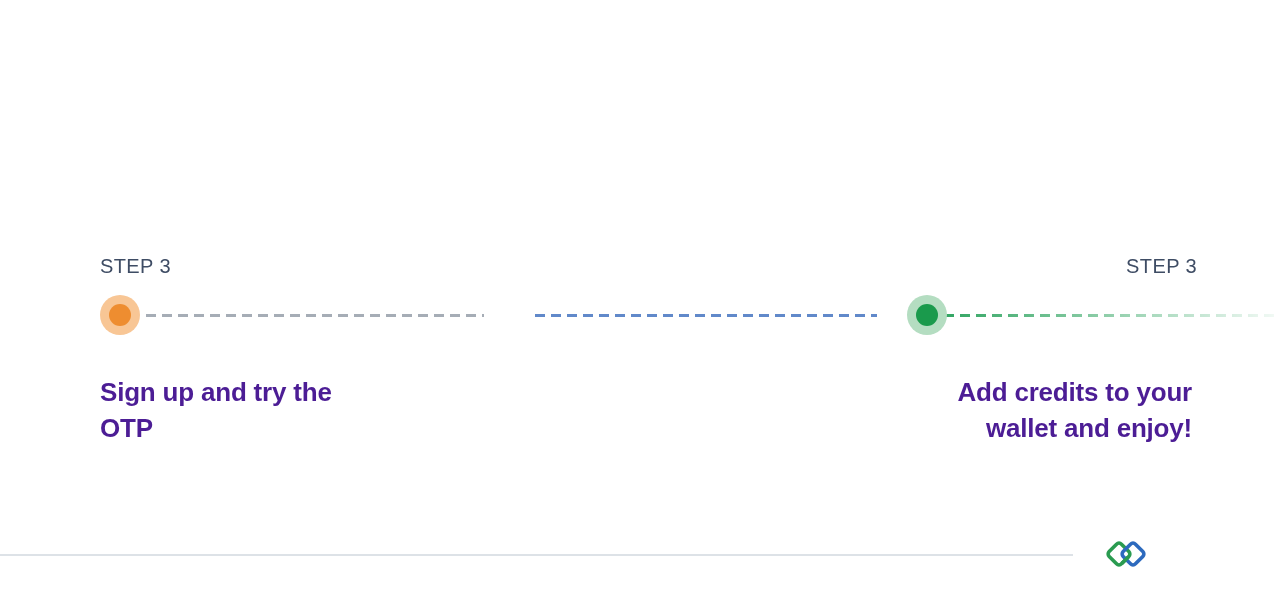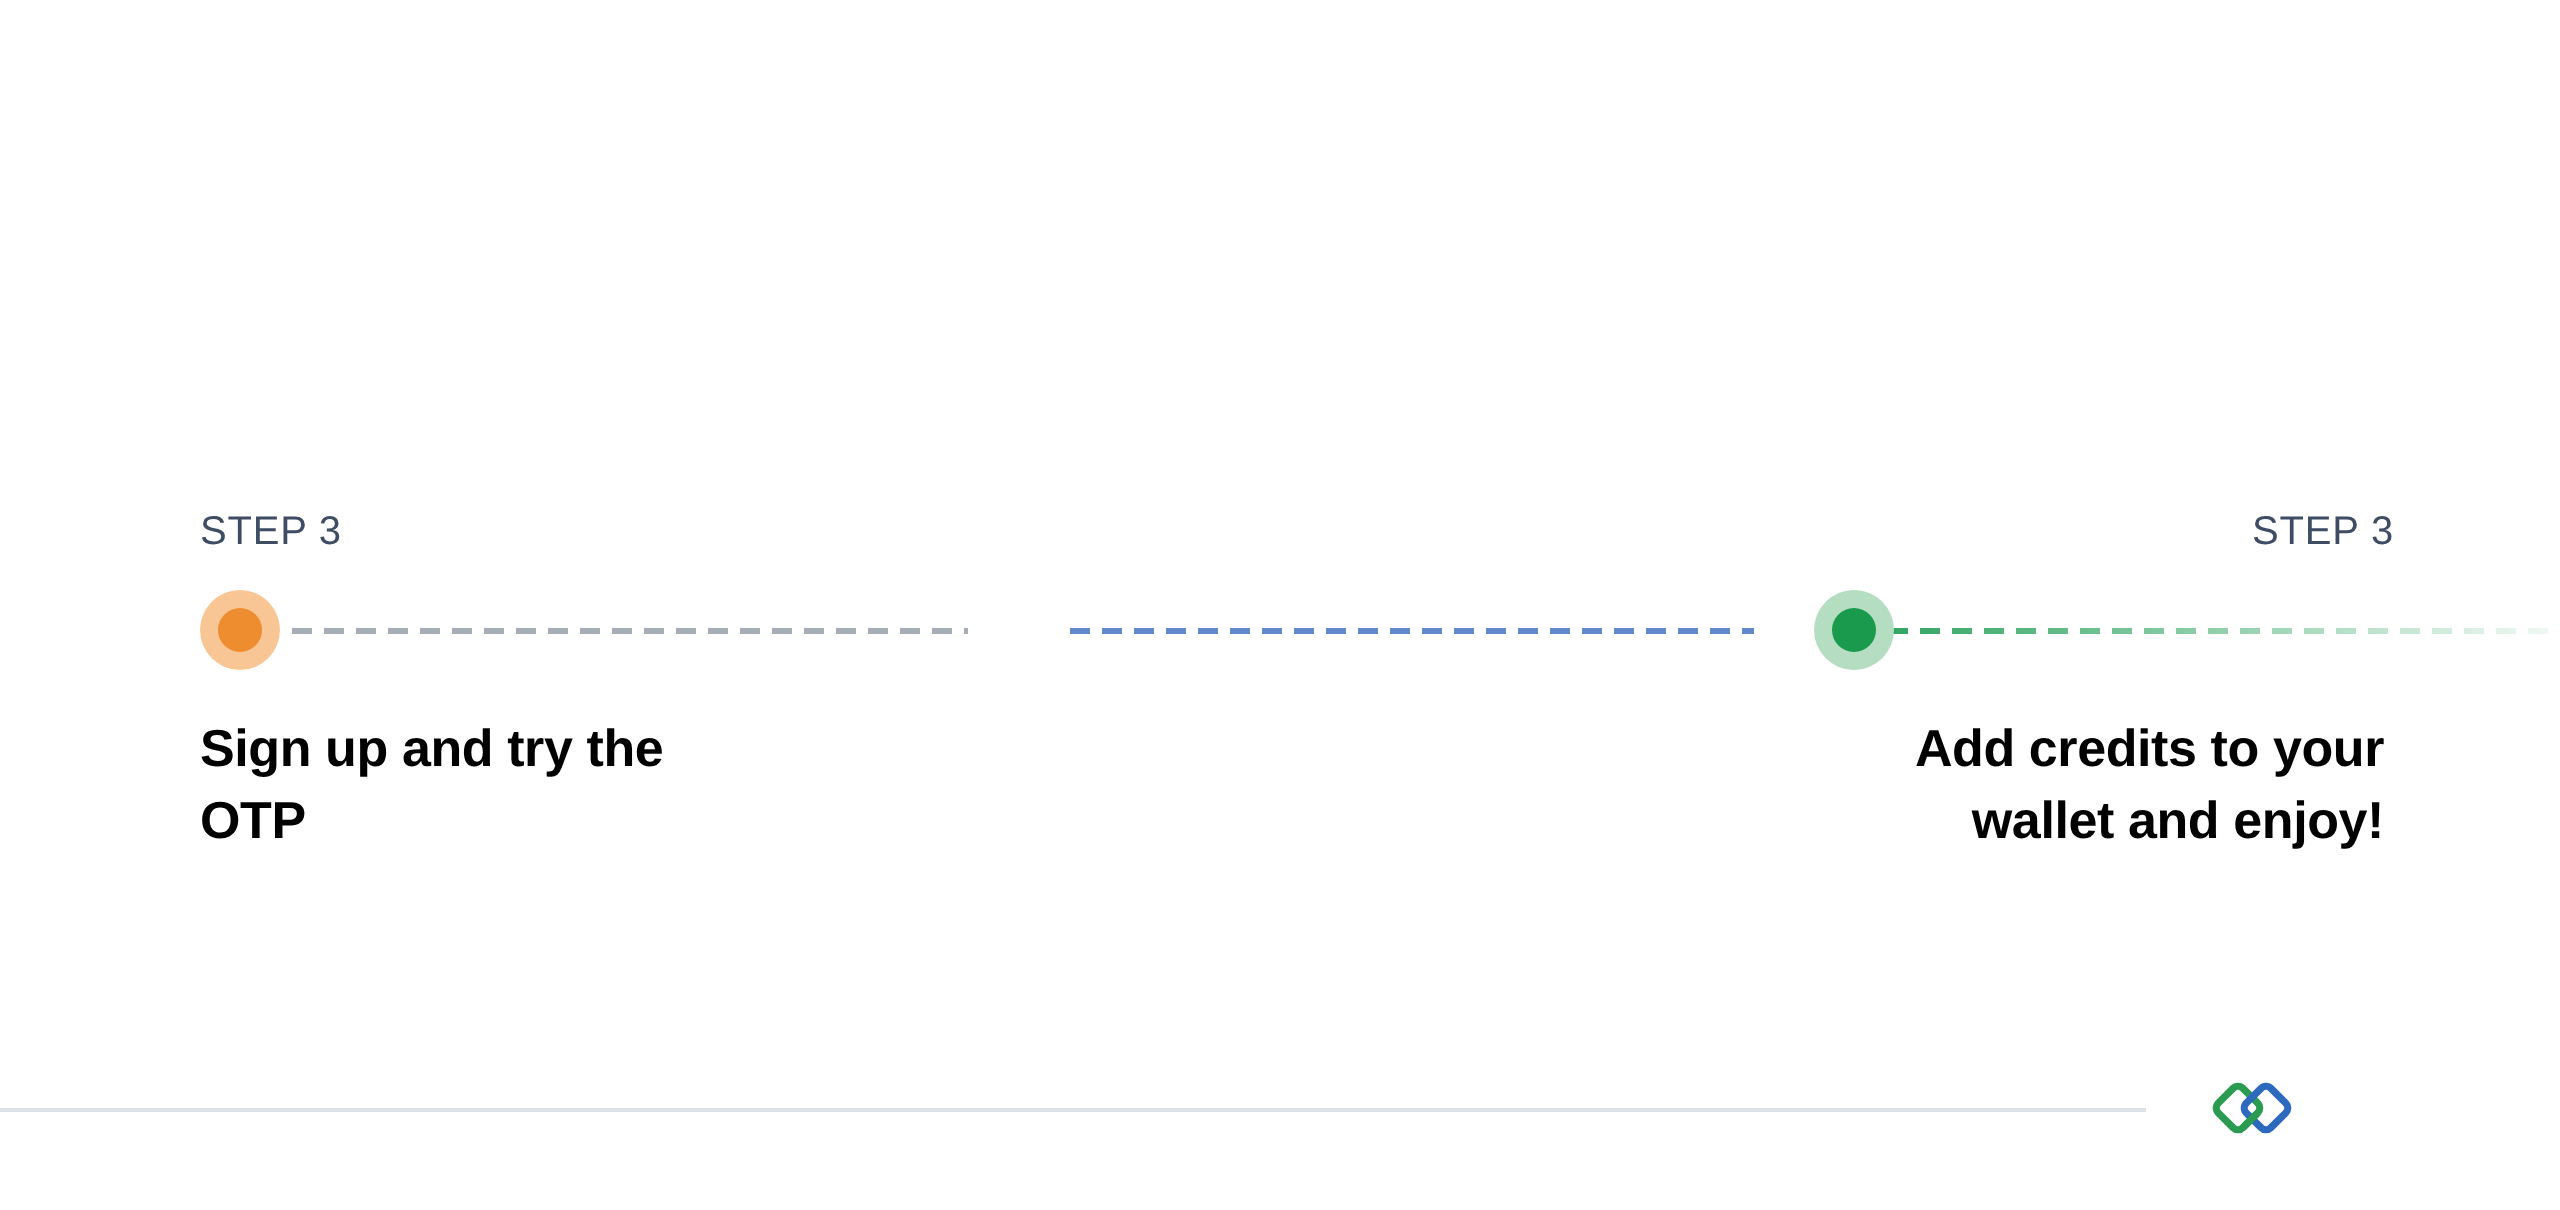--- a/index.html
+++ b/index.html
@@ -48,25 +48,25 @@
   }
   .dot {
     position: absolute;
     left: 9px; top: 9px;
     width: 22px; height: 22px;
     border-radius: 50%;
     background: var(--dot, #999);
   }
 
   .desc {
-    margin-top: 21px;
+    margin-top: 39px;
     font-size: 26px;
     font-weight: 700;
     line-height: 36px;
-    color: #000000;
+    color: #4c1d95;
     letter-spacing: -0.2px;
   }
   .step.s1 .desc { max-width: 265px; }
   .step.s2 .desc { max-width: 305px; }
   .step.s3 .desc { max-width: 285px; }
 
   .connector {
     position: absolute;
     top: 314px;
     height: 3px;

